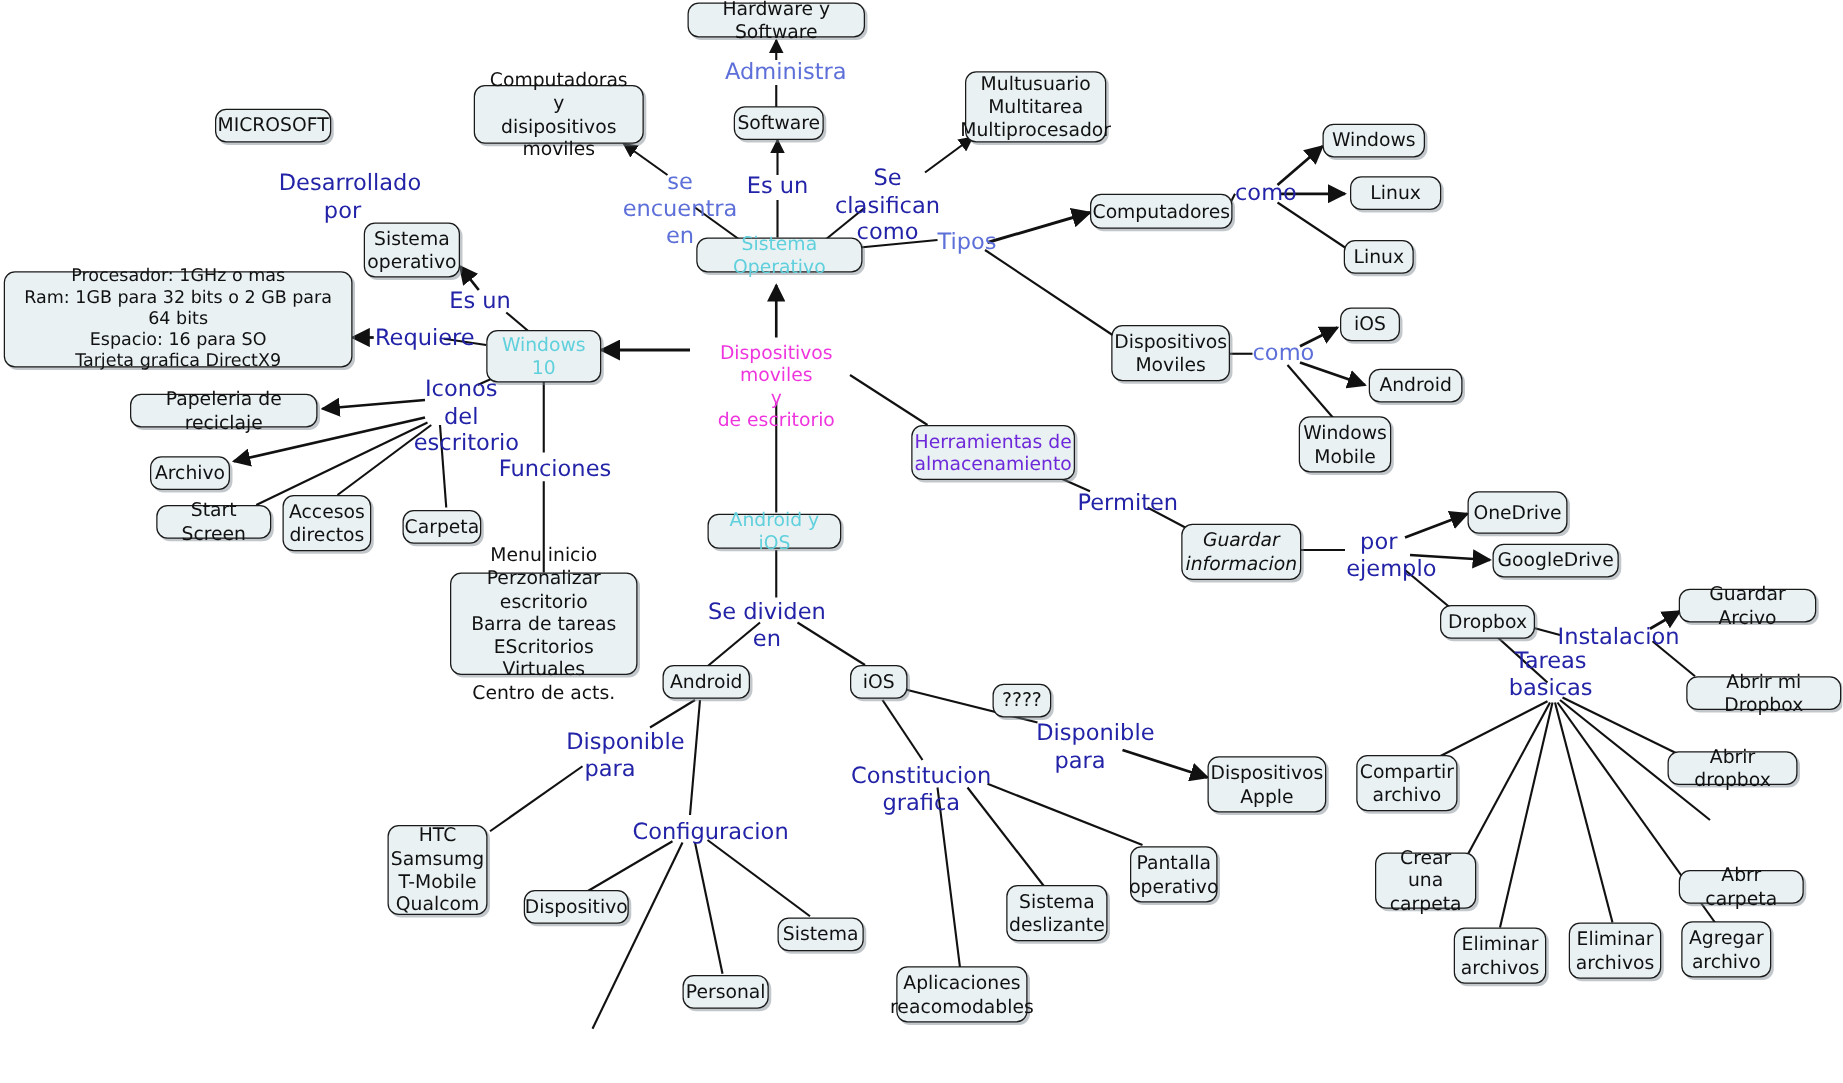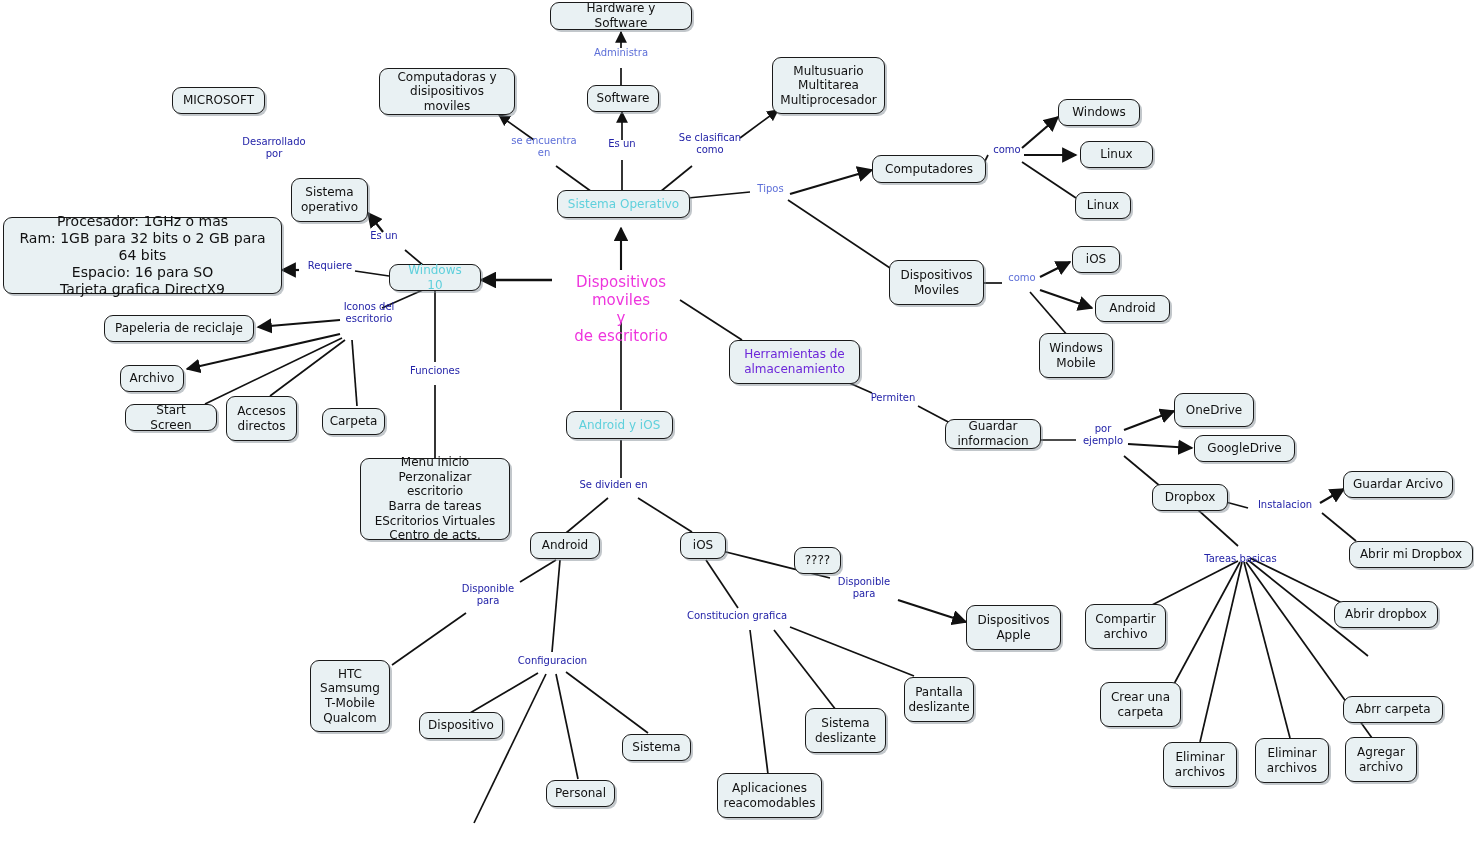--- a/index.html
+++ b/index.html
@@ -7,36 +7,36 @@
   #canvas{position:relative;width:1474px;height:866px;background:#fff;overflow:hidden;}
   svg#edges{position:absolute;left:0;top:0;width:1474px;height:866px;pointer-events:none;}
 
   .node{
     position:absolute;
     box-sizing:border-box;
     background:#e9f1f3;
     border:1.6px solid #1a1a1a;
     border-radius:9px;
     color:#111111;
-    font-size:12px;
+    font-size:15px;
     line-height:1.22;
     text-align:center;
     display:flex;
     align-items:center;
     justify-content:center;
     padding:3px 9px;
     box-shadow:2px 2px 0 rgba(120,130,140,0.45);
     white-space:pre-line;
   }
   .node.cyan{color:#5fd0dc;}
   .node.teal{color:#6d28d9;}
 
   .label{
     position:absolute;
-    font-size:10px;
+    font-size:18px;
     line-height:1.2;
     text-align:center;
     white-space:pre-line;
     color:#3a46c8;
     background:transparent;
   }
   .label.lightblue{color:#5d6fd8;}
   .label.deepblue{color:#2323a8;}
   .label.magenta{color:#ee35dd;font-size:15px;}
 </style>
@@ -175,38 +175,38 @@
   <div class="node" style="left:587px;top:85px;width:72px;height:27px;">Software</div>
   <div class="node" style="left:379px;top:68px;width:136px;height:47px;">Computadoras y
 disipositivos moviles</div>
   <div class="node" style="left:172px;top:87px;width:93px;height:27px;">MICROSOFT</div>
   <div class="node" style="left:291px;top:178px;width:77px;height:44px;">Sistema
 operativo</div>
   <div class="node" style="left:3px;top:217px;width:279px;height:77px;font-size:14px;">Procesador: 1GHz o mas
 Ram: 1GB para 32 bits o 2 GB para 64 bits
 Espacio: 16 para SO
 Tarjeta grafica DirectX9</div>
-  <div class="node cyan" style="left:389px;top:264px;width:92px;height:27px;">Windows 10</div>
+  <div class="node cyan" style="left:389px;top:264px;width:92px;height:42px;">Windows 10</div>
   <div class="node cyan" style="left:557px;top:190px;width:133px;height:28px;">Sistema Operativo</div>
   <div class="node" style="left:772px;top:57px;width:113px;height:57px;">Multusuario
 Multitarea
 Multiprocesador</div>
   <div class="node" style="left:872px;top:155px;width:114px;height:28px;">Computadores</div>
   <div class="node" style="left:1058px;top:99px;width:82px;height:27px;">Windows</div>
   <div class="node" style="left:1080px;top:141px;width:73px;height:27px;">Linux</div>
   <div class="node" style="left:1075px;top:192px;width:56px;height:27px;">Linux</div>
   <div class="node" style="left:889px;top:260px;width:95px;height:45px;">Dispositivos
 Moviles</div>
   <div class="node" style="left:1072px;top:246px;width:48px;height:27px;">iOS</div>
   <div class="node" style="left:1095px;top:295px;width:75px;height:27px;">Android</div>
   <div class="node" style="left:1039px;top:333px;width:74px;height:45px;">Windows
 Mobile</div>
   <div class="node teal" style="left:729px;top:340px;width:131px;height:44px;">Herramientas de
 almacenamiento</div>
-  <div class="node" style="left:945px;top:419px;width:96px;height:30px;">Guardar
+  <div class="node" style="left:945px;top:419px;width:96px;height:45px;font-style:italic;">Guardar
 informacion</div>
   <div class="node" style="left:1174px;top:393px;width:80px;height:34px;">OneDrive</div>
   <div class="node" style="left:1194px;top:435px;width:101px;height:27px;">GoogleDrive</div>
   <div class="node" style="left:1152px;top:484px;width:76px;height:27px;">Dropbox</div>
   <div class="node" style="left:1343px;top:471px;width:110px;height:27px;">Guardar Arcivo</div>
   <div class="node" style="left:1349px;top:541px;width:124px;height:27px;">Abrir mi Dropbox</div>
   <div class="node" style="left:1085px;top:604px;width:81px;height:45px;">Compartir
 archivo</div>
   <div class="node" style="left:1100px;top:682px;width:81px;height:45px;">Crear una
 carpeta</div>
@@ -238,21 +238,21 @@
 T-Mobile
 Qualcom</div>
   <div class="node" style="left:419px;top:712px;width:84px;height:27px;">Dispositivo</div>
   <div class="node" style="left:546px;top:780px;width:69px;height:27px;">Personal</div>
   <div class="node" style="left:622px;top:734px;width:69px;height:27px;">Sistema</div>
   <div class="node" style="left:717px;top:773px;width:105px;height:45px;">Aplicaciones
 reacomodables</div>
   <div class="node" style="left:805px;top:708px;width:81px;height:45px;">Sistema
 deslizante</div>
   <div class="node" style="left:904px;top:677px;width:70px;height:45px;">Pantalla
-deslizante</div>
+operativo</div>
   <div class="node" style="left:966px;top:605px;width:95px;height:45px;">Dispositivos
 Apple</div>
 
   <div class="label lightblue" style="left:580px;top:47px;width:82px;">Administra</div>
   <div class="label deepblue" style="left:593px;top:138px;width:58px;">Es un</div>
   <div class="label lightblue" style="left:494px;top:135px;width:100px;">se encuentra
 en</div>
   <div class="label deepblue" style="left:662px;top:132px;width:96px;">Se clasifican
 como</div>
   <div class="label lightblue" style="left:750px;top:183px;width:41px;">Tipos</div>
@@ -262,21 +262,21 @@
 por</div>
   <div class="label deepblue" style="left:359px;top:230px;width:50px;">Es un</div>
   <div class="label deepblue" style="left:300px;top:260px;width:60px;">Requiere</div>
   <div class="label deepblue" style="left:331px;top:301px;width:76px;">Iconos del
 escritorio</div>
   <div class="label deepblue" style="left:399px;top:365px;width:72px;">Funciones</div>
   <div class="label deepblue" style="left:862px;top:392px;width:62px;">Permiten</div>
   <div class="label deepblue" style="left:1077px;top:423px;width:52px;">por
 ejemplo</div>
   <div class="label deepblue" style="left:1246px;top:499px;width:78px;">Instalacion</div>
-  <div class="label deepblue" style="left:1193px;top:518px;width:95px;margin-top:35px;">Tareas basicas</div>
+  <div class="label deepblue" style="left:1193px;top:518px;width:95px;">Tareas basicas</div>
   <div class="label deepblue" style="left:566px;top:479px;width:95px;">Se dividen en</div>
   <div class="label deepblue" style="left:453px;top:583px;width:70px;">Disponible
 para</div>
   <div class="label deepblue" style="left:506px;top:655px;width:93px;">Configuracion</div>
   <div class="label deepblue" style="left:670px;top:610px;width:134px;">Constitucion grafica</div>
   <div class="label deepblue" style="left:829px;top:576px;width:70px;">Disponible
 para</div>
 
   <div class="label magenta" style="left:549px;top:273px;width:144px;">Dispositivos moviles
 y

